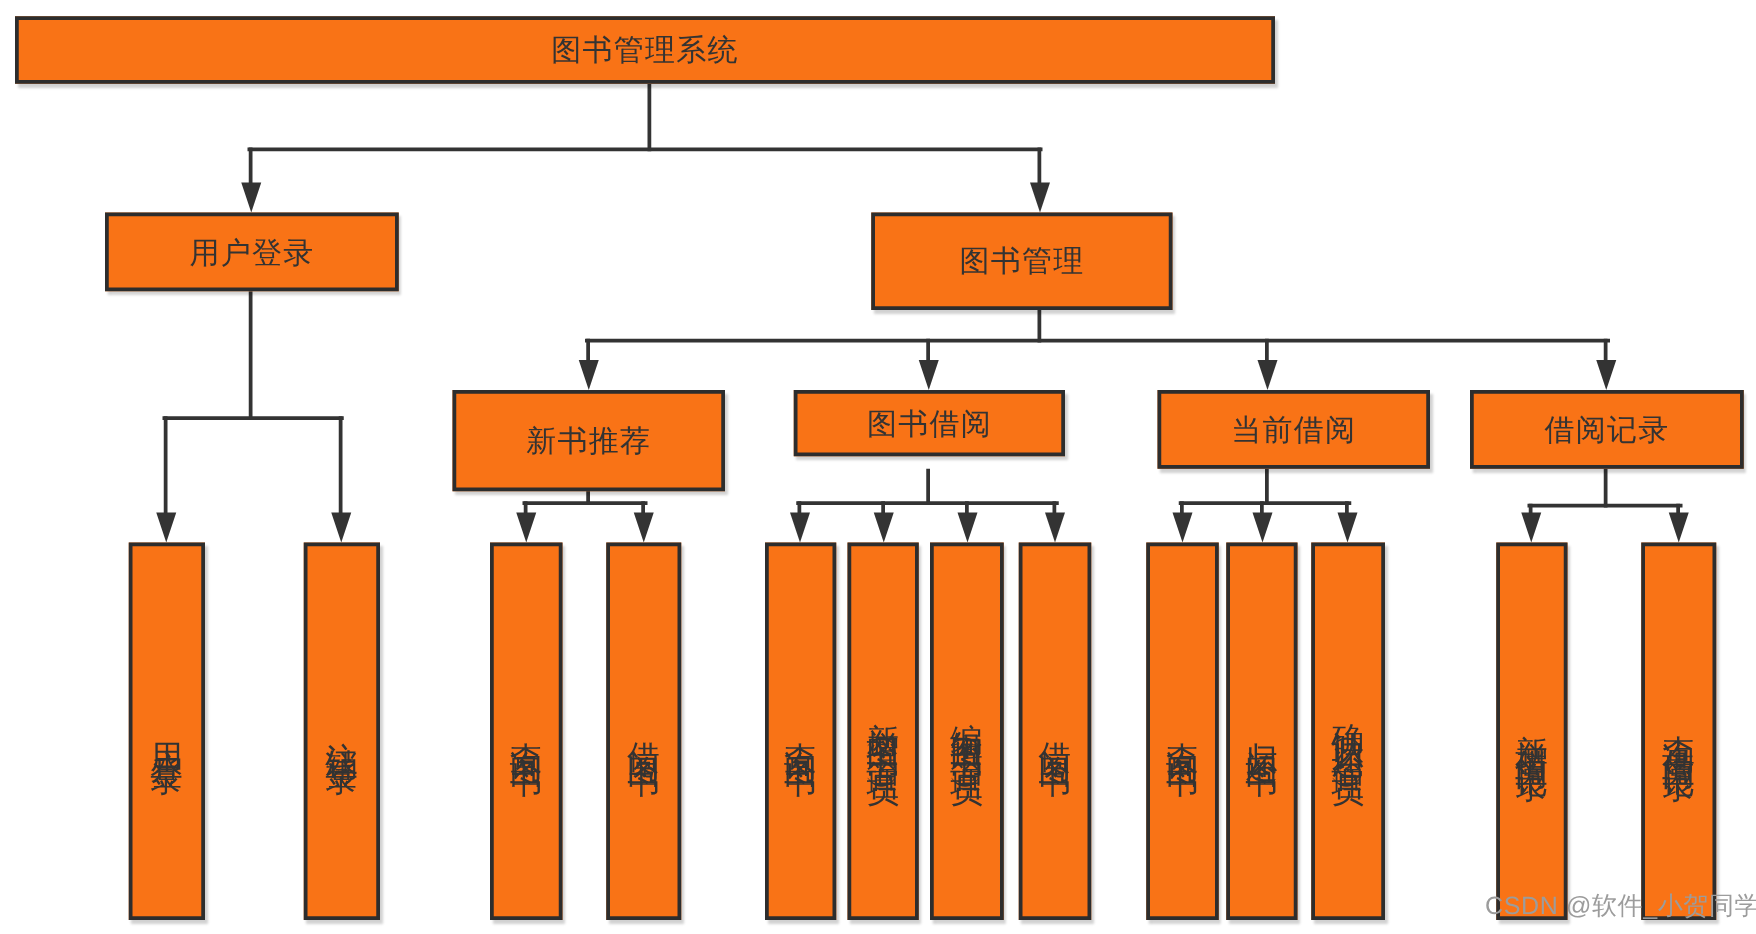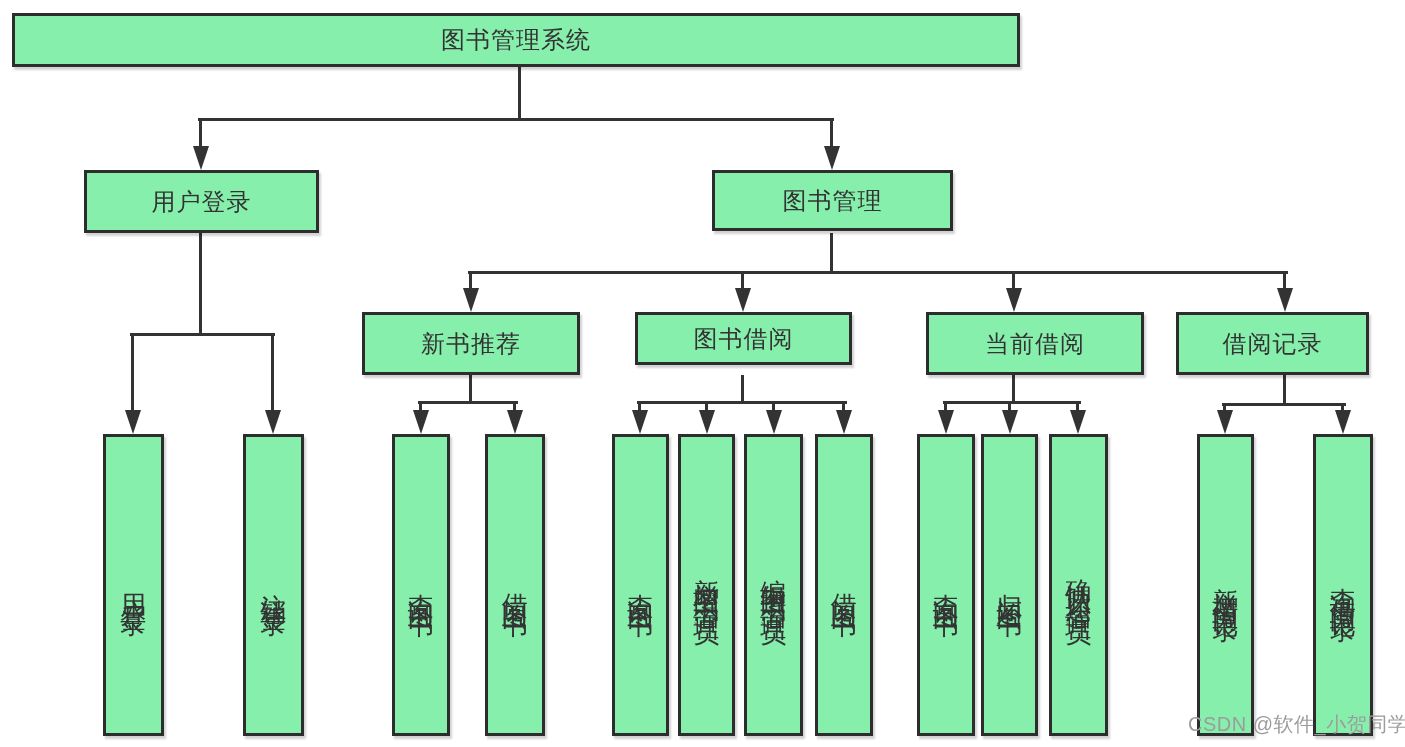--- a/index.html
+++ b/index.html
@@ -1,21 +1,21 @@
 <!DOCTYPE html>
 <html><head>
 <meta charset="utf-8">
 <style>
   html,body{margin:0;padding:0;background:#ffffff;}
   .canvas{
     position:relative;width:1405px;height:747px;background:#ffffff;overflow:hidden;
     font-family:"Liberation Sans","DejaVu Sans",sans-serif;color:#333333;
   }
   .node{
-    position:absolute;box-sizing:border-box;background:#86efac;
+    position:absolute;box-sizing:border-box;background:#f97316;
     border:3px solid #2d2d2d;box-shadow:2px 3px 2px rgba(0,0,0,0.18);
     display:flex;align-items:center;justify-content:center;
   }
   .hnode{font-size:24px;letter-spacing:1px;}
   .root{font-size:24px;letter-spacing:1px;}
   .leaf{top:434px;height:302px;}
   .vtext{
     writing-mode:vertical-rl;text-orientation:mixed;
     font-size:26px;letter-spacing:6px;line-height:1.1;white-space:nowrap;
   }
@@ -98,34 +98,34 @@
     <div class="ar" style="left:1335px;top:410px"></div>
   </div>
 
   <div class="node root" style="left:12px;top:13px;width:1008px;height:54px">
     <span>图书管理系统</span>
   </div>
 
   <div class="node hnode" style="left:84px;top:170px;width:235px;height:63px">
     <span>用户登录</span>
   </div>
-  <div class="node hnode" style="left:712px;top:170px;width:241px;height:61px">
+  <div class="node hnode" style="left:697px;top:170px;width:241px;height:78px">
     <span>图书管理</span>
   </div>
 
-  <div class="node hnode" style="left:362px;top:312px;width:218px;height:63px">
+  <div class="node hnode" style="left:362px;top:312px;width:218px;height:81px">
     <span>新书推荐</span>
   </div>
   <div class="node hnode" style="left:635px;top:312px;width:217px;height:53px">
     <span>图书借阅</span>
   </div>
   <div class="node hnode" style="left:926px;top:312px;width:218px;height:63px">
     <span>当前借阅</span>
   </div>
-  <div class="node hnode" style="left:1176px;top:312px;width:193px;height:63px">
+  <div class="node hnode" style="left:1176px;top:312px;width:219px;height:63px">
     <span>借阅记录</span>
   </div>
 
   <div class="node leaf" style="left:103px;width:61px">
     <span class="vtext">用户登录</span>
   </div>
   <div class="node leaf" style="left:243px;width:61px">
     <span class="vtext">注销登录</span>
   </div>
 

